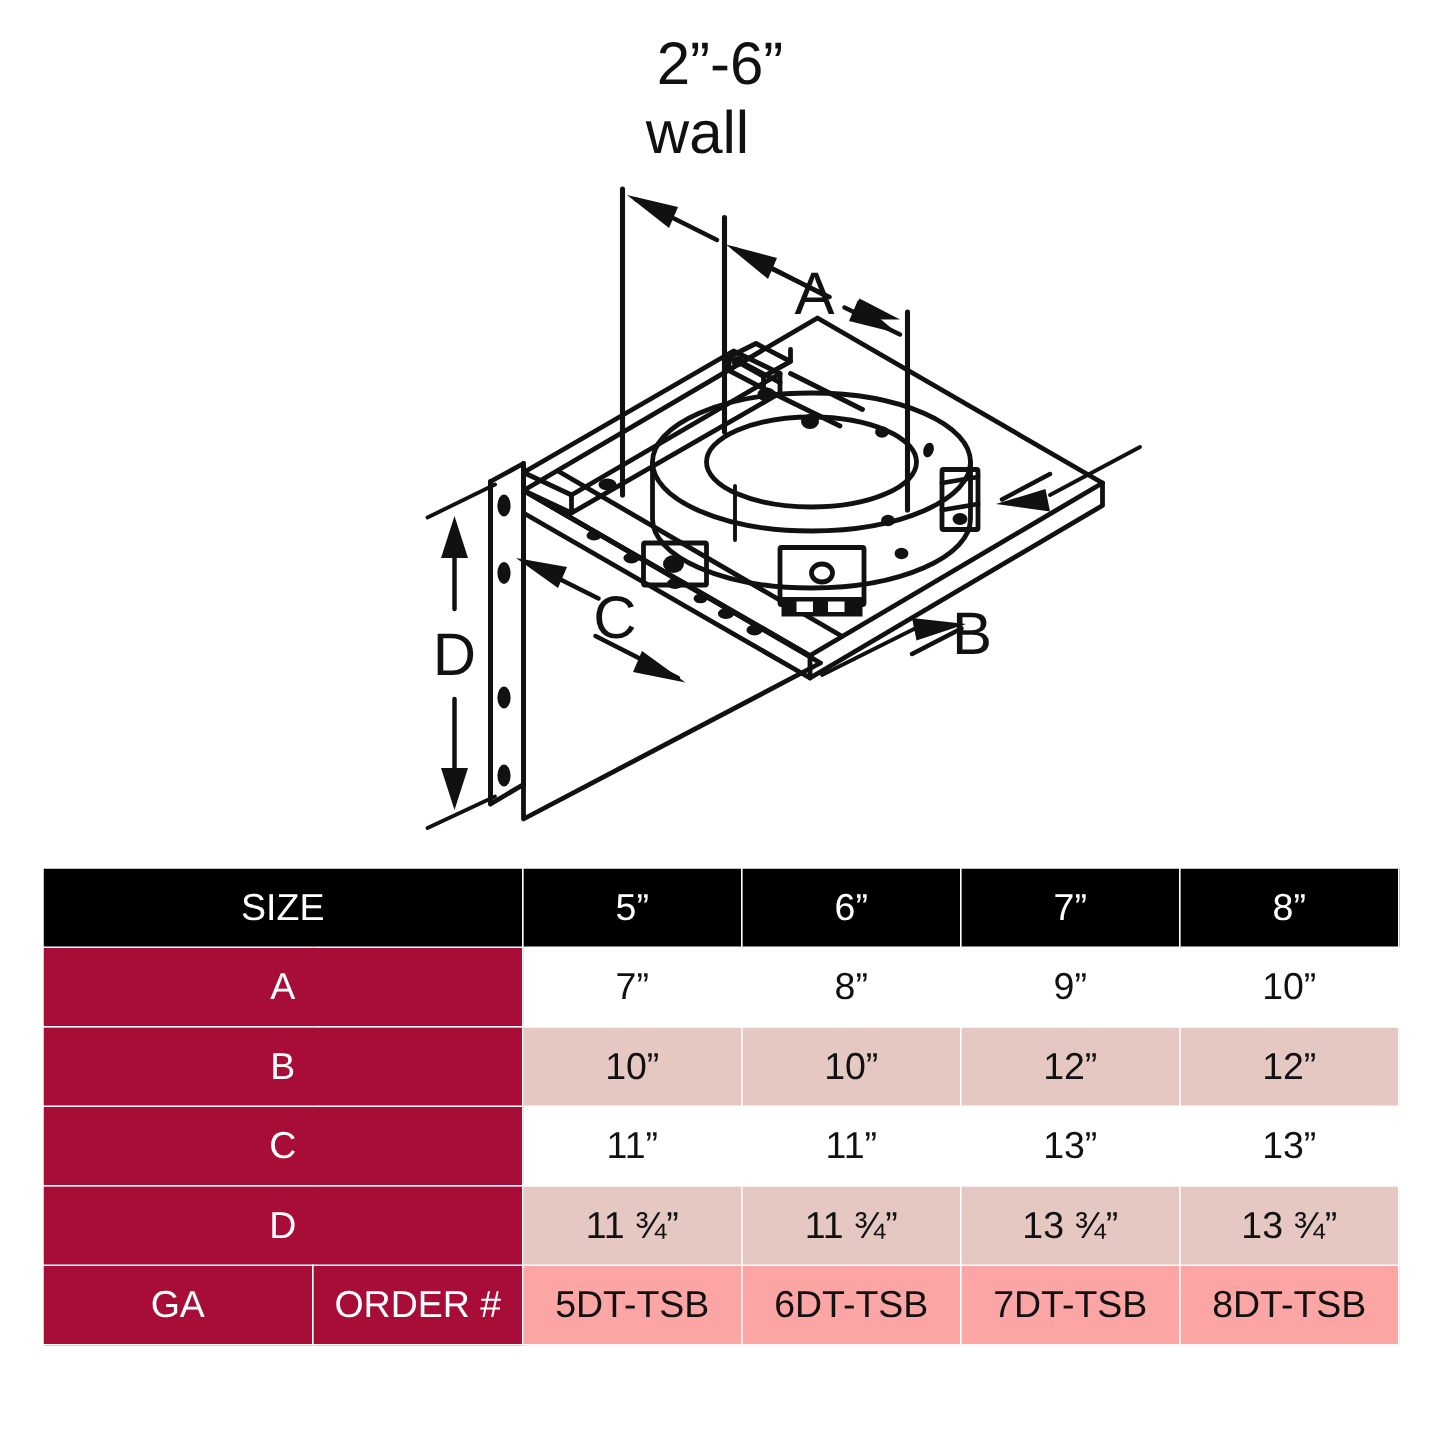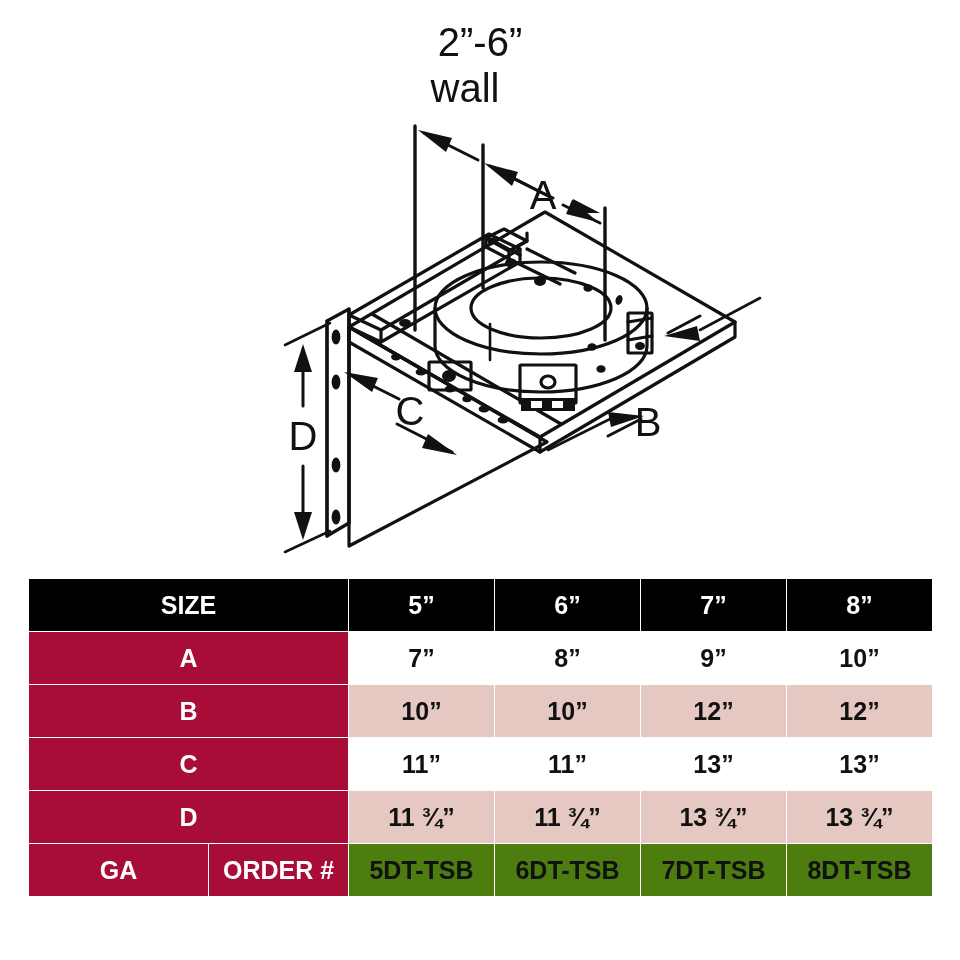--- a/index.html
+++ b/index.html
@@ -43,21 +43,20 @@
   #spec-table-wrap {
     position: absolute;
     left: 28px;
     top: 578px;
     width: 904px;
   }
   table#spec-table {
     border-collapse: collapse;
     width: 904px;
     table-layout: fixed;
-    font-weight: bold;
   }
   table#spec-table td {
     height: 52px;
     padding: 0;
     text-align: center;
     vertical-align: middle;
     font-family: "Liberation Sans", sans-serif;
     font-size: 25px;
     border: 1px solid #ffffff;
     white-space: nowrap;
@@ -82,21 +81,21 @@
     background: #ffffff;
     color: #111111;
     border-color: #f1e2e0;
   }
   td.val-pink {
     background: #E6C8C3;
     color: #111111;
     border-color: #ffffff;
   }
   td.val-order {
-    background: #4d7c0f;
+    background: #fca5a5;
     color: #111111;
     font-size: 25px;
     border-color: #f6e9e8;
   }
 </style>
 </head>
 <body>
 
 <div id="diagram-region">
   <svg id="diagram-svg" viewBox="0 0 960 576" xmlns="http://www.w3.org/2000/svg">

